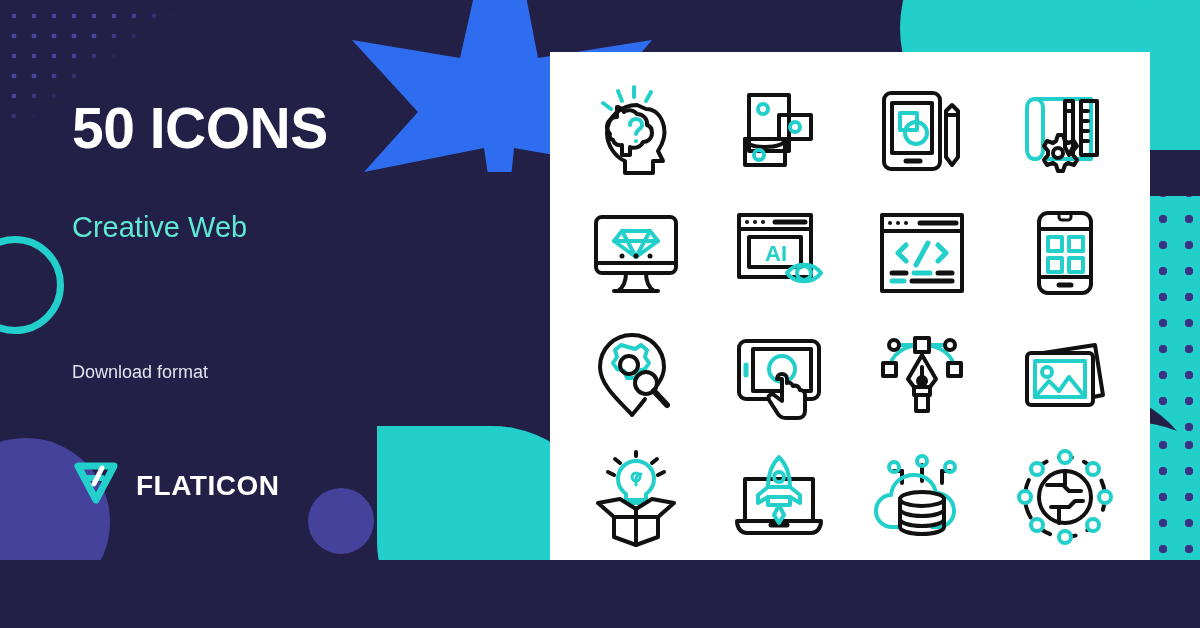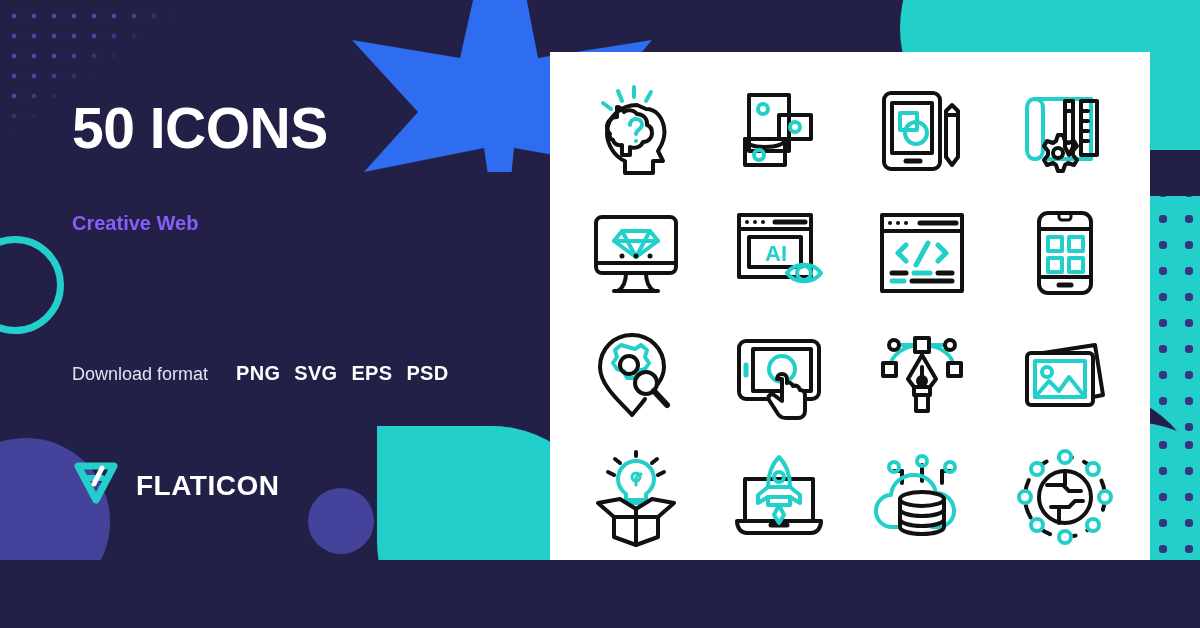--- a/index.html
+++ b/index.html
@@ -90,21 +90,21 @@
 
   
   .left{position:absolute;left:72px;top:0;width:470px;height:628px;}
   .title{
     position:absolute;top:100px;left:0;
     color:#ffffff;font-size:57px;font-weight:700;letter-spacing:-.5px;
     line-height:1;
   }
   .subtitle{
     position:absolute;top:213px;left:0;
-    color:#8b5cf6;font-size:20px;font-weight:700;line-height:1;
+    color:#5eead4;font-size:29px;font-weight:400;line-height:1;
   }
   .formats{position:absolute;top:362px;left:0;display:flex;align-items:baseline;gap:28px;}
   .formats .lbl{color:#e3e2ee;font-size:18px;font-weight:400;}
   .formats .fmt-list{display:flex;gap:14px;}
   .formats .fmt{color:#ffffff;font-size:20px;font-weight:700;letter-spacing:.3px;}
 
   .brand{position:absolute;top:462px;left:0;display:flex;align-items:center;gap:16px;}
   .brand-name{color:#ffffff;font-size:28px;font-weight:700;letter-spacing:.5px;}
 
   
@@ -142,26 +142,20 @@
     <div class="dots-br"></div>
   </div>
 
   <div class="left">
 
     <div class="title">50 ICONS</div>
     <div class="subtitle">Creative Web</div>
 
     <div class="formats">
       <span class="lbl">Download format</span>
-      <span class="fmt-list">
-        <span class="fmt">PNG</span>
-        <span class="fmt">SVG</span>
-        <span class="fmt">EPS</span>
-        <span class="fmt">PSD</span>
-      </span>
     </div>
 
     <div class="brand">
       <span>
         <svg width="48" height="44" viewBox="0 0 48 44">
           <path d="M6 4 L42 4 L24 38 Z" fill="none" stroke="#22cfca" stroke-width="7" stroke-linejoin="round"></path>
           <path d="M14 16 L30 16" stroke="#22cfca" stroke-width="6" stroke-linecap="round"></path>
           <path d="M30 6 L22 22" stroke="#ffffff" stroke-width="5" stroke-linecap="round"></path>
         </svg>
       </span>

